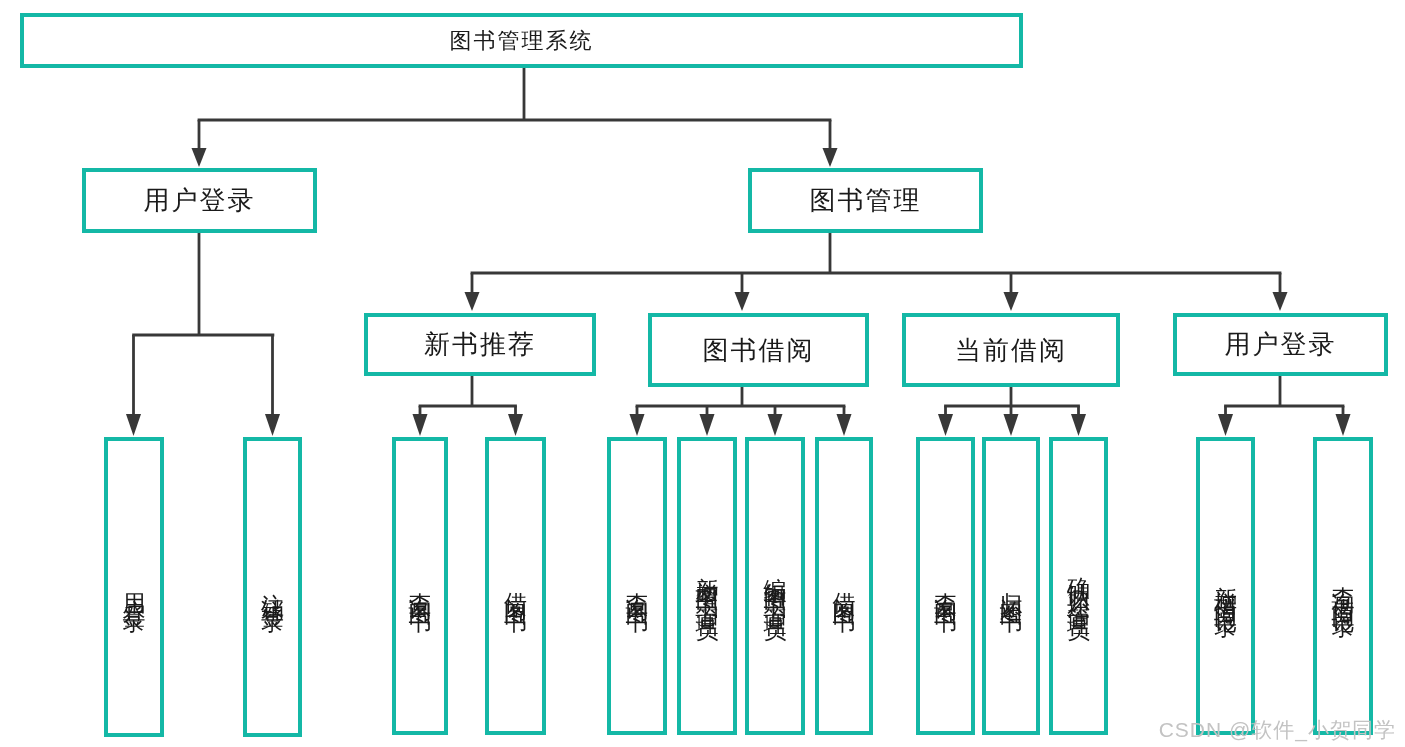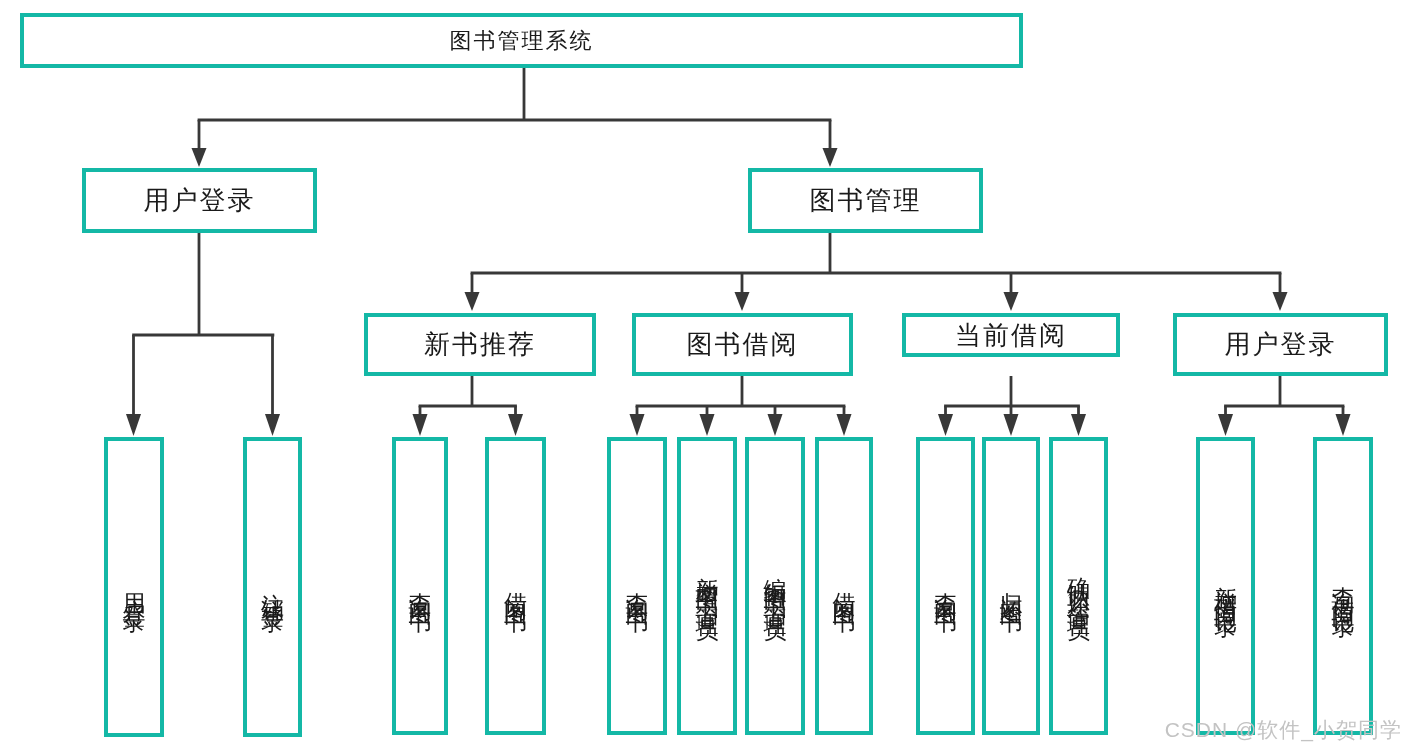--- a/index.html
+++ b/index.html
@@ -44,21 +44,21 @@
   }
   .vbox span {
     writing-mode: vertical-rl;
     text-orientation: mixed;
     font-size: 23px;
     line-height: 1;
     letter-spacing: 6px;
   }
   .watermark {
     position: absolute;
-    right: 3px;
+    right: 9px;
     bottom: 3px;
     font-size: 21px;
     color: #c3c3c3;
     letter-spacing: 1px;
     white-space: nowrap;
   }
 </style>
 </head>
 <body>
 
@@ -136,22 +136,22 @@
       <polygon points="1343,436 1335.5,414 1350.5,414"></polygon>
     </g>
   </svg>
 
   <div class="node hbox title" style="left:20px; top:13px; width:1003px; height:55px;">图书管理系统</div>
 
   <div class="node hbox mid" style="left:82px; top:168px; width:235px; height:65px;">用户登录</div>
   <div class="node hbox mid" style="left:712px; top:168px; width:235px; height:65px;margin-left:36px;">图书管理</div>
 
   <div class="node hbox mid" style="left:364px; top:313px; width:232px; height:63px;">新书推荐</div>
-  <div class="node hbox mid" style="left:632px; top:313px; width:221px; height:63px;">图书借阅</div>
-  <div class="node hbox mid" style="left:902px; top:313px; width:218px; height:44px;">当前借阅</div>
+  <div class="node hbox mid" style="left:648px; top:313px; width:221px; height:74px;">图书借阅</div>
+  <div class="node hbox mid" style="left:902px; top:313px; width:218px; height:74px;">当前借阅</div>
   <div class="node hbox mid" style="left:1173px; top:313px; width:215px; height:63px;">用户登录</div>
 
   <div class="node vbox" style="left:104px; top:437px; width:60px; height:300px;">
     <span>用户登录</span>
   </div>
   <div class="node vbox" style="left:243px; top:437px; width:59px; height:300px;">
     <span>注销登录</span>
   </div>
 
   <div class="node vbox" style="left:392px; top:437px; width:56px; height:298px;">

